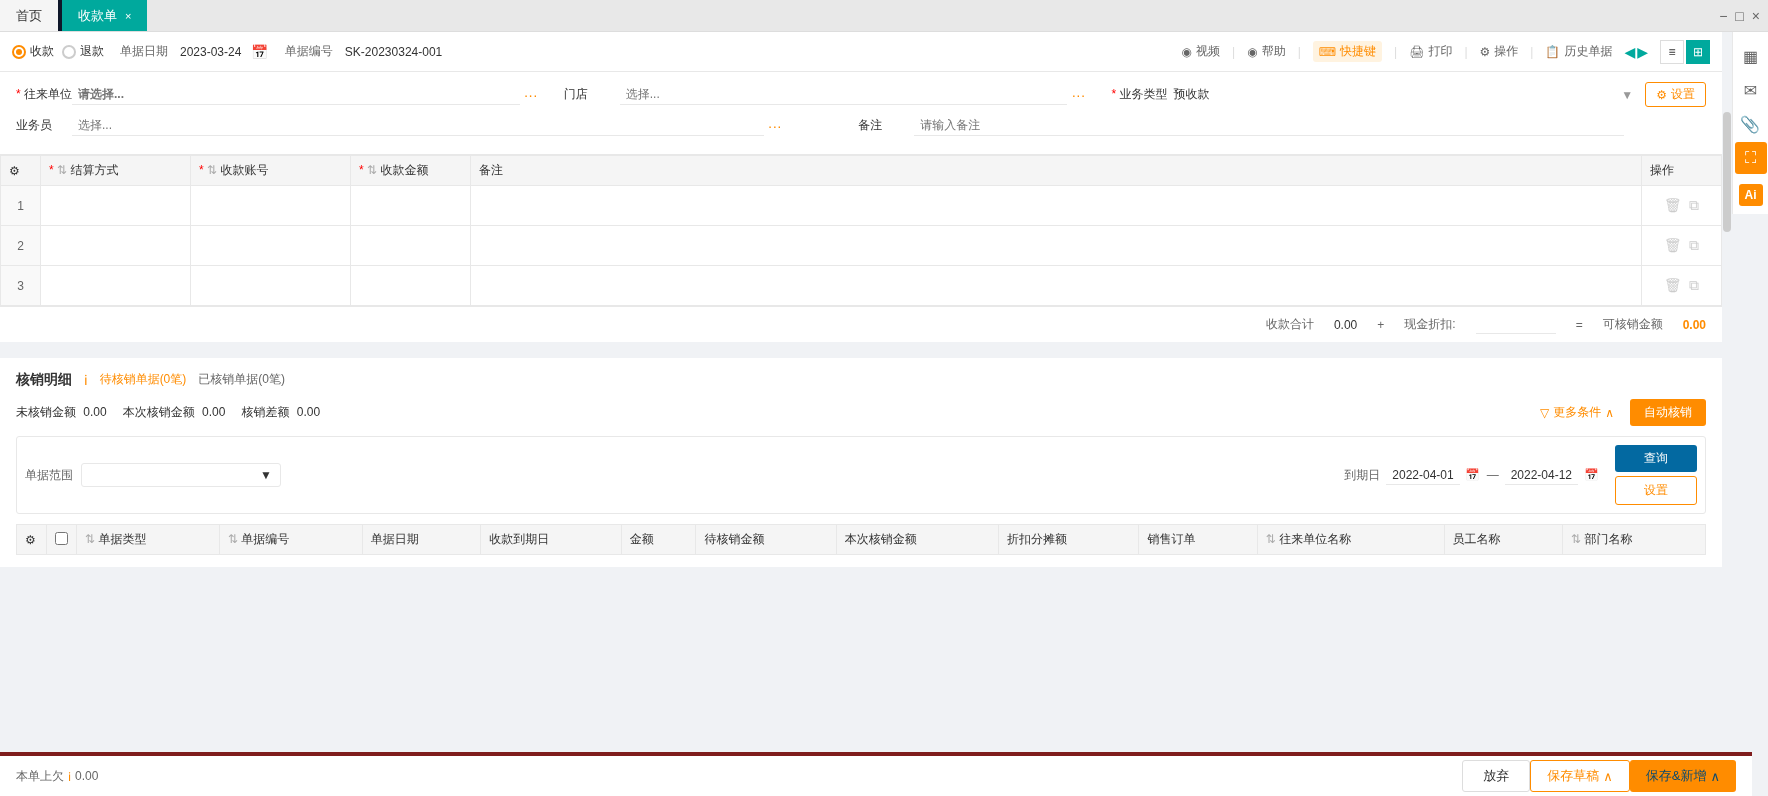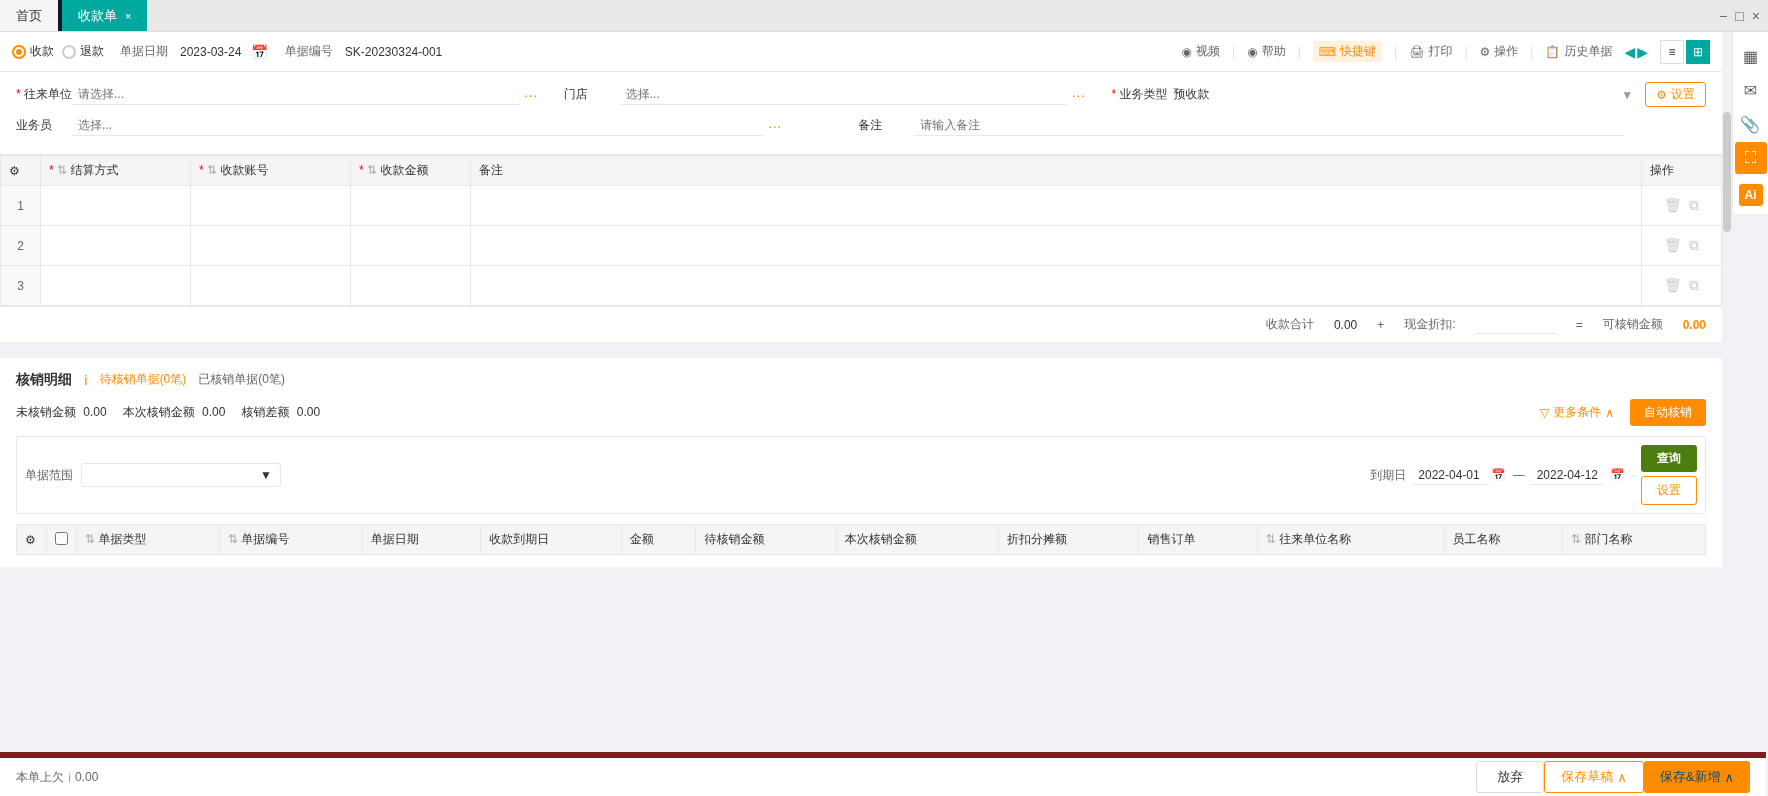--- a/index.html
+++ b/index.html
@@ -133,34 +133,34 @@
     }
 
     
     .verify-table { width: 100%; border-collapse: collapse; font-size: 12px; }
     .verify-table th {
       background: #f5f5f5; border: 1px solid #e8e8e8; padding: 6px 8px;
       text-align: left; font-weight: normal; color: #333; white-space: nowrap;
     }
     .th-check { width: 30px; text-align: center; }
     .query-btn {
-      background: #4d7c0f; color: #fff; border: none; padding: 5px 16px;
-      border-radius: 3px; cursor: pointer; font-size: 12px; font-weight: bold;
+      background: #0369a1; color: #fff; border: none; padding: 5px 29px;
+      border-radius: 3px; cursor: pointer; font-size: 12px;
     }
     .settings-small-btn {
       background: #fff; color: #ff8c00; border: 1px solid #ff8c00;
       padding: 5px 14px; border-radius: 3px; cursor: pointer; font-size: 12px;
     }
     .btn-group-right { display: flex; flex-direction: column; gap: 4px; }
 
     
     .bottom-bar {
       background: #fff; height: 44px; display: flex; align-items: center;
-      padding: 0 16px; border-top: 6px solid #7f1d1d; gap: 12px;
-      position: fixed; bottom: 0; left: 0; right: 2px;
+      padding: 0 16px; border-top: 4px solid #7f1d1d; gap: 12px;
+      position: fixed; bottom: 0; left: 0; right: 16px;
     }
     .bottom-info { color: #666; font-size: 12px; display: flex; align-items: center; gap: 4px; }
     .bottom-info .info-icon { color: #ff8c00; cursor: pointer; }
     .bottom-actions { margin-left: auto; display: flex; }
     .btn-abandon { background: #fff; border: 1px solid #ddd; color: #333; padding: 6px 20px; border-radius: 3px; cursor: pointer; font-size: 13px; }
     .btn-save-draft {
       background: #fff; border: 1px solid #ff8c00; color: #ff8c00;
       padding: 6px 16px; border-radius: 3px; cursor: pointer; font-size: 13px;
       display: flex; align-items: center; gap: 4px;
     }
@@ -282,21 +282,21 @@
         <div class="view-btn">≡</div>
         <div class="view-btn active">⊞</div>
       </div>
     </div>
   </div>
 
   <div class="form-area">
     <div class="form-row">
       <div class="form-field" style="flex:2;">
         <span class="field-label required">往来单位</span>
-        <input class="field-input" placeholder="请选择..." style="color: #0c4a6e;">
+        <input class="field-input" placeholder="请选择..." style="color: #0c4a6e; font-weight: bold;">
         <span class="field-more">···</span>
       </div>
       <div style="flex:0.1;"></div>
       <div class="form-field" style="flex:2;">
         <span class="field-label">门店</span>
         <input class="field-input" placeholder="选择..." style="color: rgb(153, 153, 153);">
         <span class="field-more">···</span>
       </div>
       <div style="flex:0.1;"></div>
       <div class="form-field" style="flex:2;">

